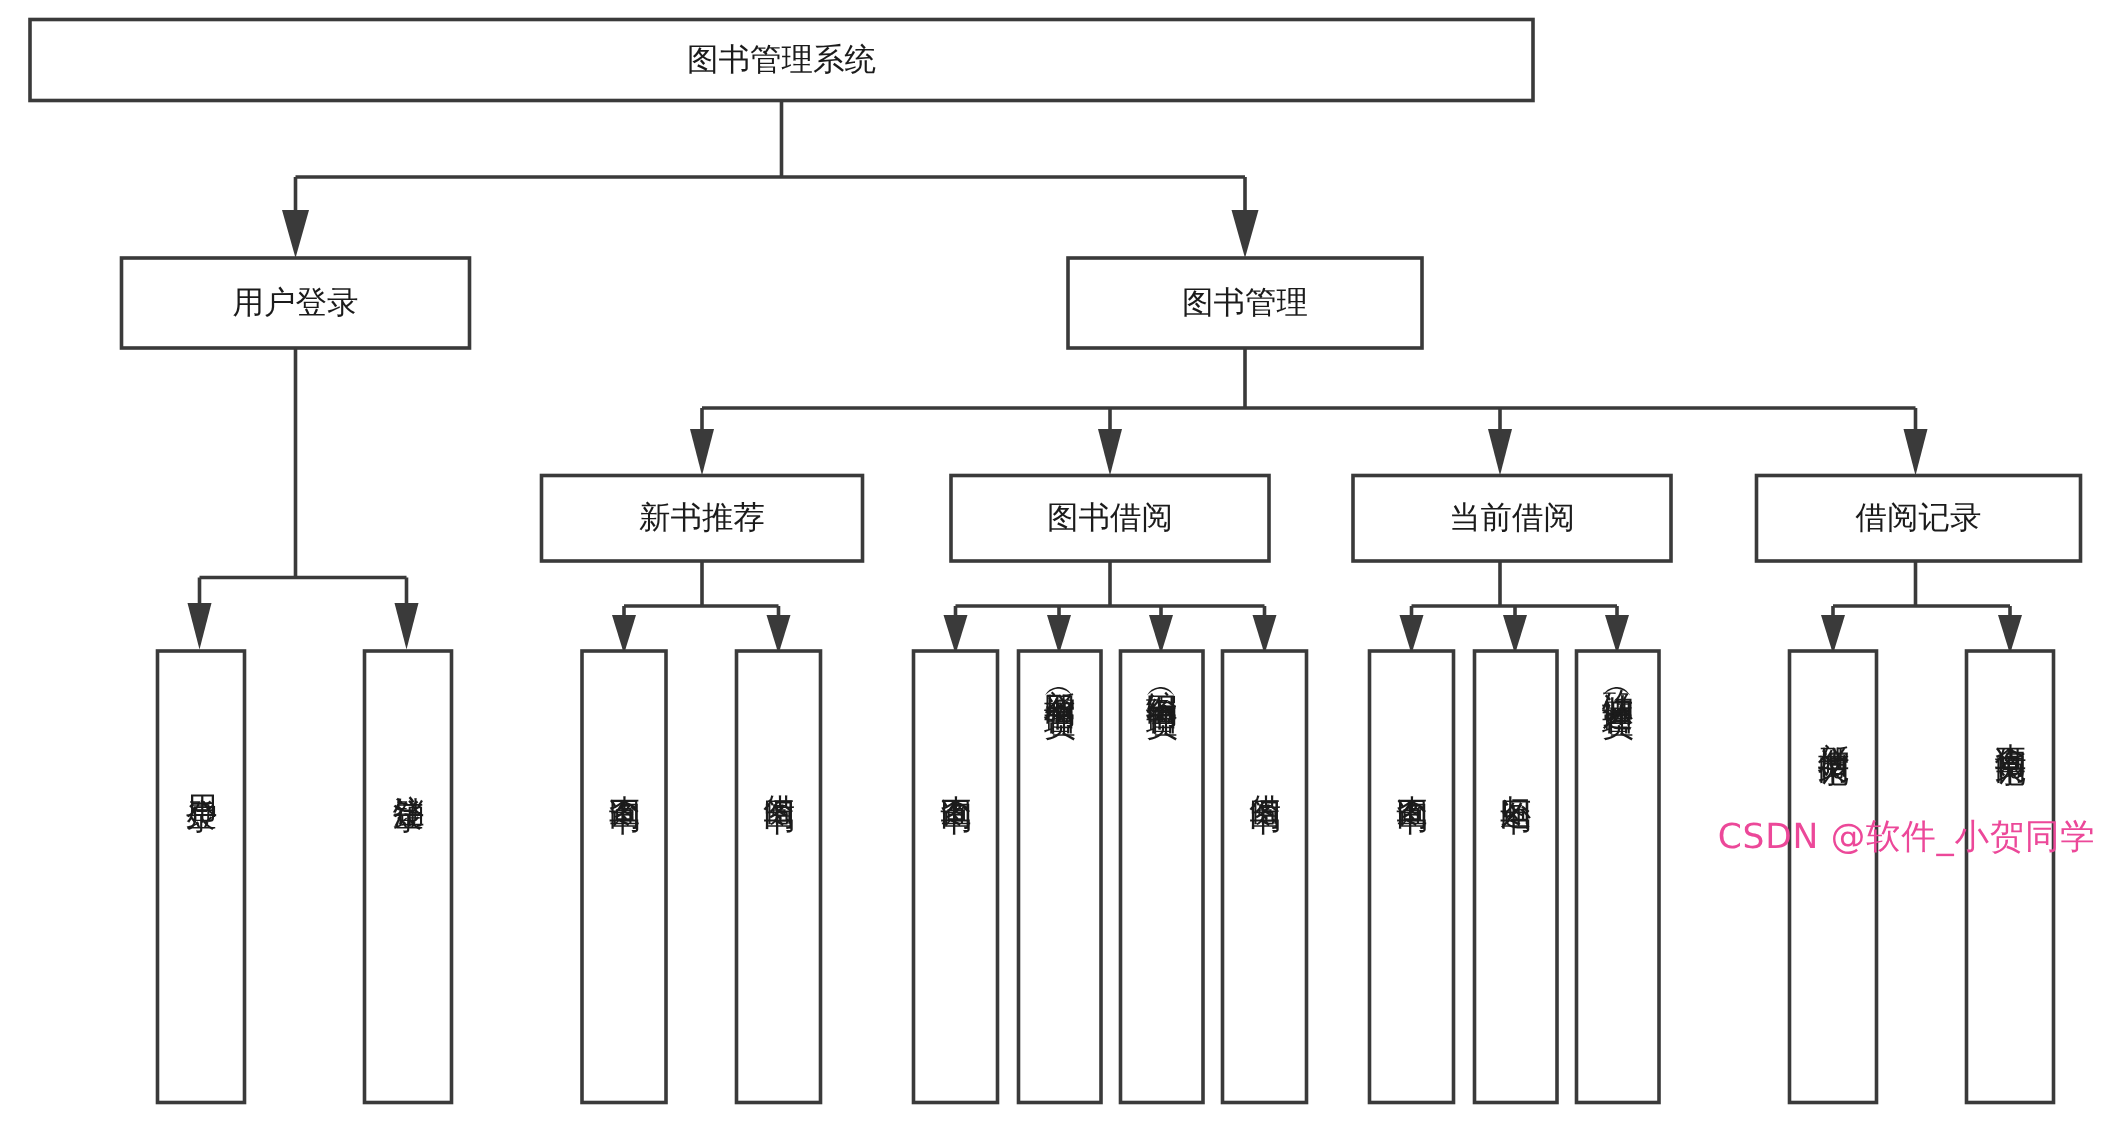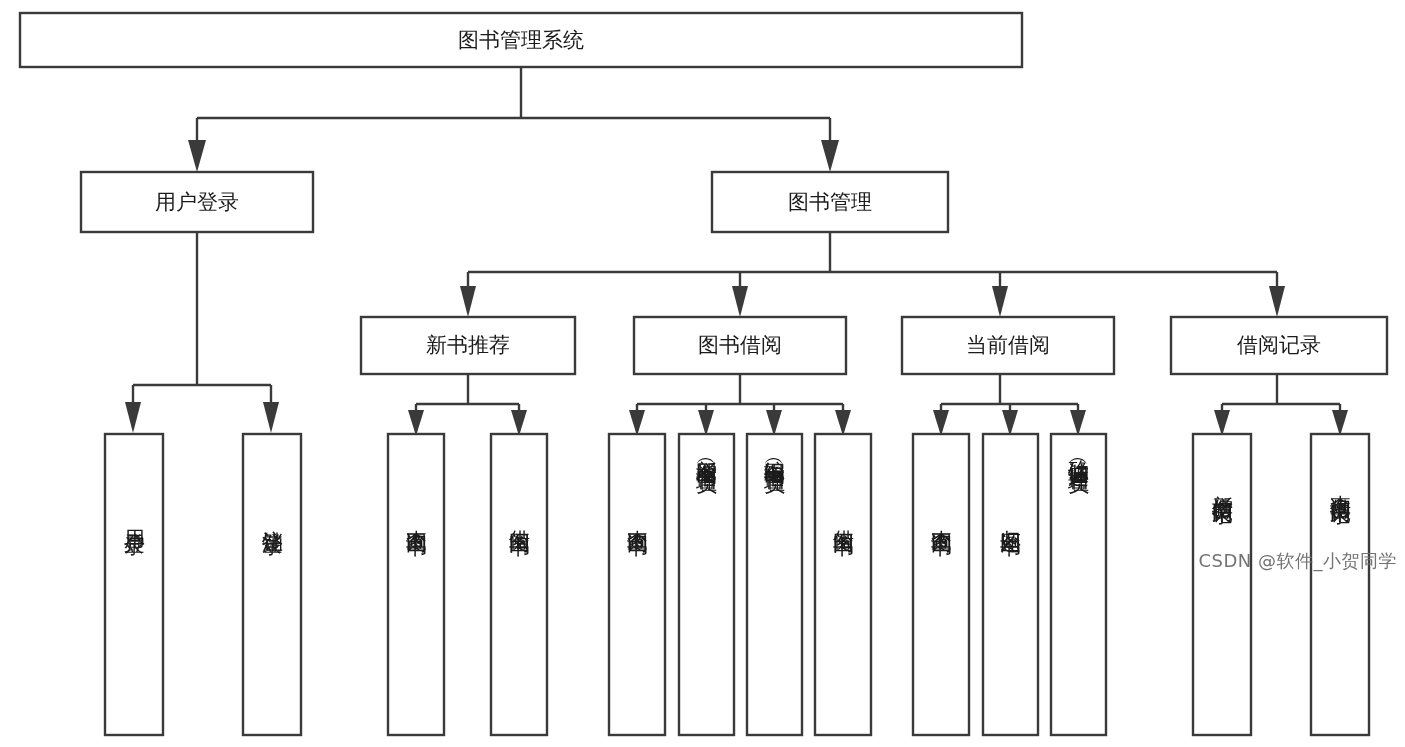--- a/index.html
+++ b/index.html
@@ -60,22 +60,22 @@
     white-space: nowrap;
     transform: translateX(-50%);
     text-align: left;
     pointer-events: none;
   }
   .watermark {
     position: absolute;
     right: 8px;
     bottom: 4px;
     font-family: "DejaVu Sans", "Liberation Sans", sans-serif;
-    font-size: 18px;
-    color: #737373;
+    font-size: 23px;
+    color: #ec4899;
     letter-spacing: 0.5px;
     white-space: nowrap;
   }
 </style>
 </head>
 <body>
 
 <div id="diagram-root">
 
   <svg id="diagram-svg" viewBox="0 0 1405 747">

